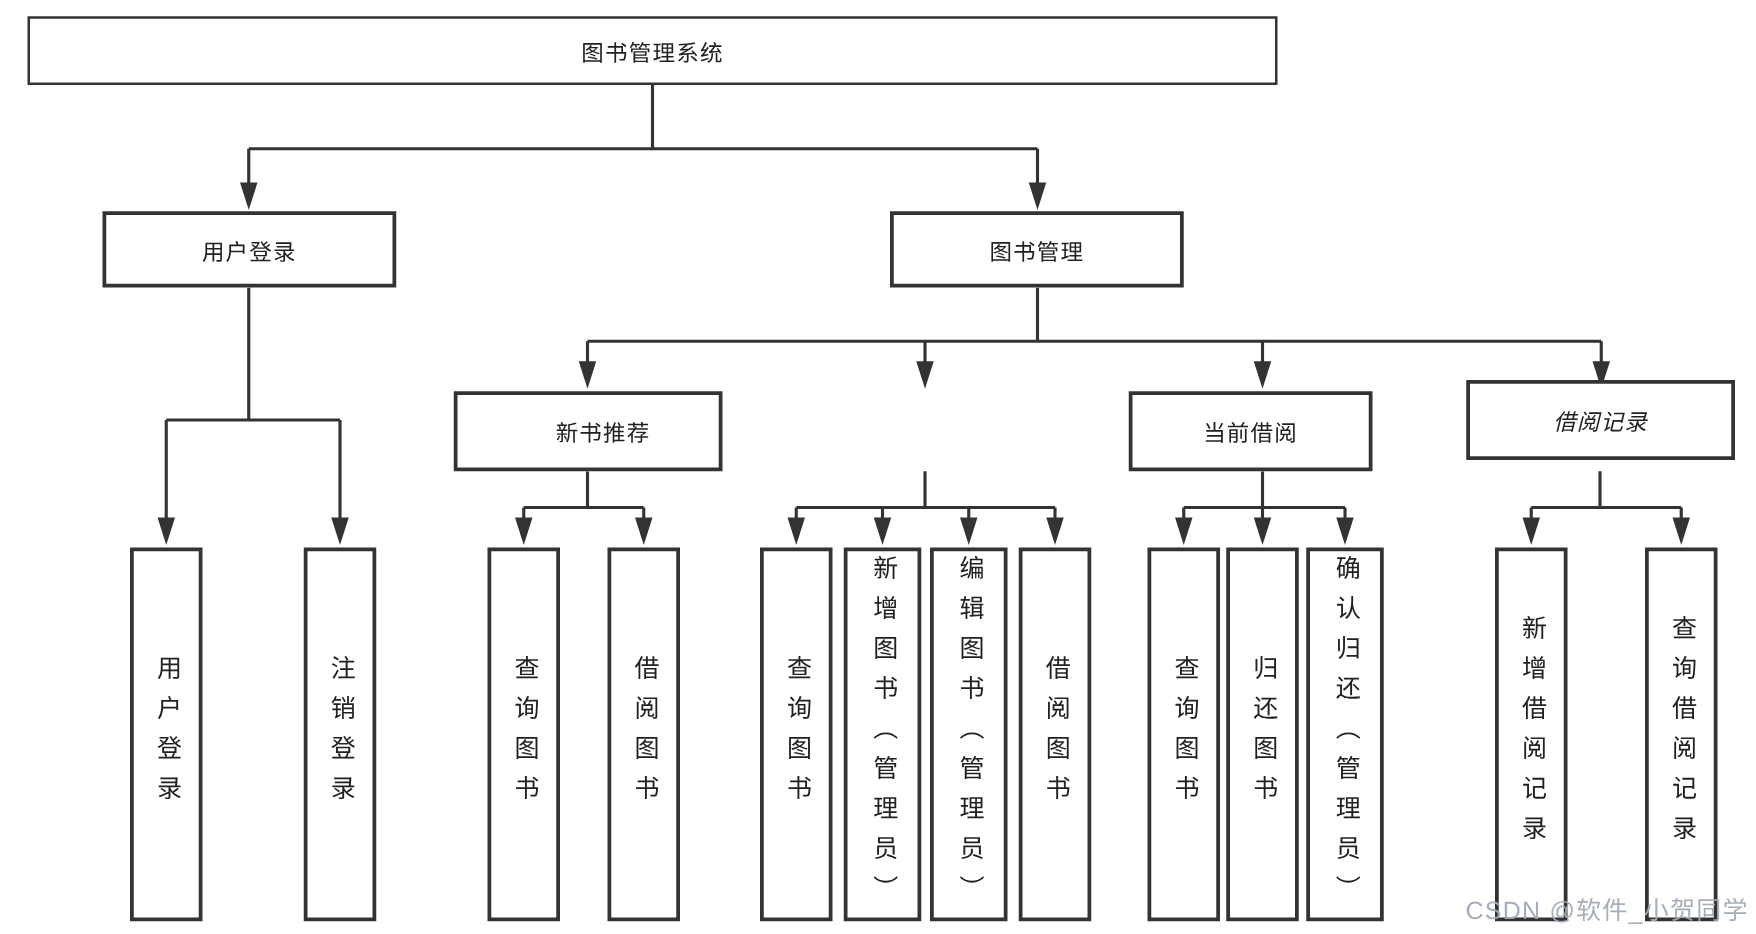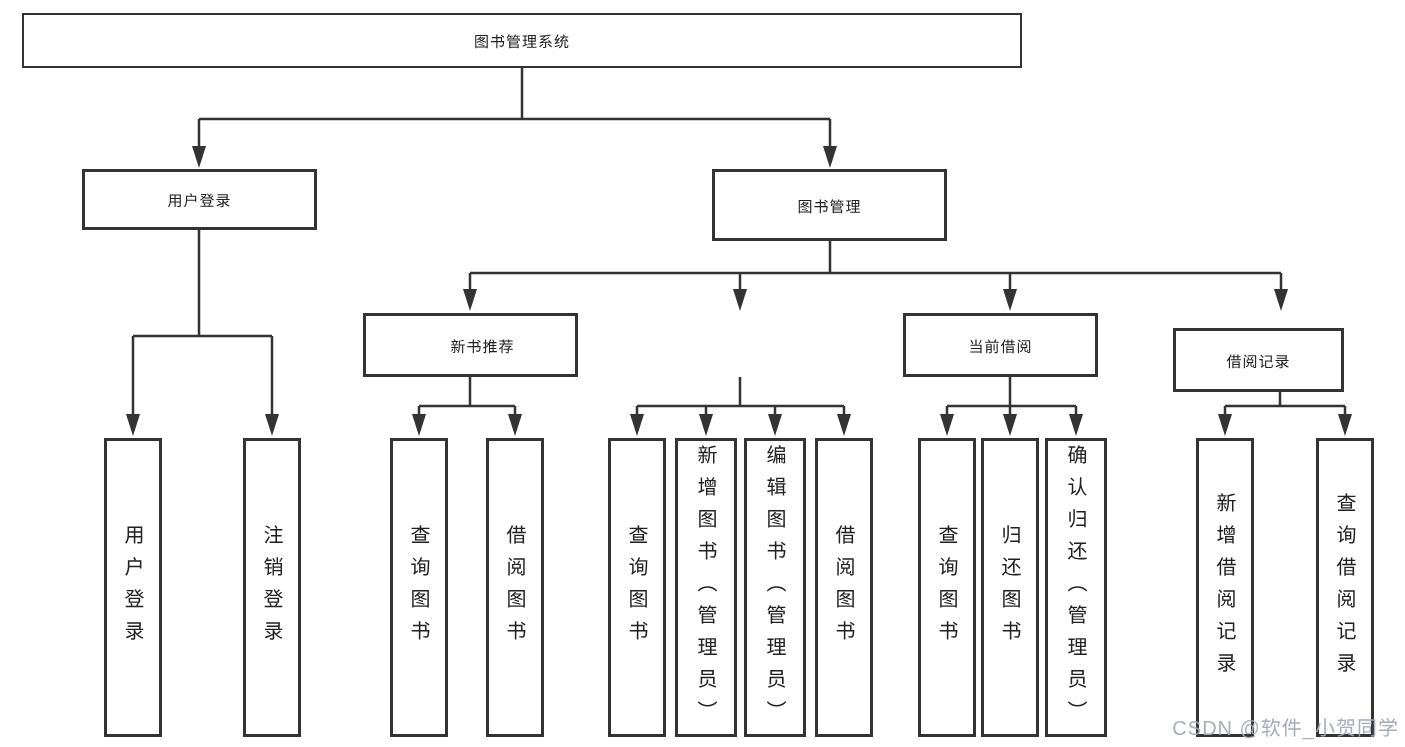--- a/index.html
+++ b/index.html
@@ -6,21 +6,21 @@
   .stage{
     position:relative;width:1405px;height:747px;background:#fff;overflow:hidden;
     font-family:"Liberation Sans","DejaVu Sans",sans-serif;
   }
   .connectors{position:absolute;left:0;top:0;pointer-events:none;}
   .node{
     position:absolute;background:#fff;border:3px solid #333;box-sizing:border-box;
     display:flex;align-items:center;justify-content:center;color:#212121;
   }
   .node.root{border-width:2px;font-size:22px;letter-spacing:1px;}
-  .node.h{font-size:15px;letter-spacing:1px;}
+  .node.h{font-size:18px;letter-spacing:1px;}
   .node.v span{
     writing-mode:vertical-rl;text-orientation:mixed;
     font-size:20px;line-height:1;letter-spacing:12px;white-space:nowrap;
   }
   .watermark{
     position:absolute;right:6px;top:712px;font-size:20px;
     color:rgba(162,170,182,0.95);letter-spacing:1px;z-index:5;
   }
 </style>
 </head>
@@ -64,25 +64,25 @@
       <polygon points="1003,414 1017,414 1010,436"></polygon>
       <polygon points="1069,414 1083,414 1076,436"></polygon>
       <polygon points="1218,414 1232,414 1225,436"></polygon>
       <polygon points="1338,414 1352,414 1345,436"></polygon>
     </g>
   </svg>
 
   <div class="node root h" style="left:22px;top:13px;width:1000px;height:55px;">图书管理系统</div>
 
   <div class="node h" style="left:82px;top:169px;width:235px;height:61px;">用户登录</div>
-  <div class="node h" style="left:712px;top:169px;width:235px;height:72px;">图书管理</div>
+  <div class="node h" style="left:712px;top:169px;width:235px;height:61px;">图书管理</div>
 
   <div class="node h" style="left:363px;top:313px;width:215px;height:64px;padding-left:24px;">新书推荐</div>
   <div class="node h" style="left:903px;top:313px;width:195px;height:64px;">当前借阅</div>
-  <div class="node h" style="left:1173px;top:328px;width:171px;height:64px;">借阅记录</div>
+  <div class="node h" style="left:1173px;top:304px;width:215px;height:64px;font-style:italic;">借阅记录</div>
 
   <div class="node v" style="left:104px;top:438px;width:58px;height:299px;">
     <span>用户登录</span>
     </div>
   <div class="node v" style="left:243px;top:438px;width:58px;height:299px;">
     <span>注销登录</span>
     </div>
 
   <div class="node v" style="left:390px;top:438px;width:58px;height:299px;">
     <span>查询图书</span>

